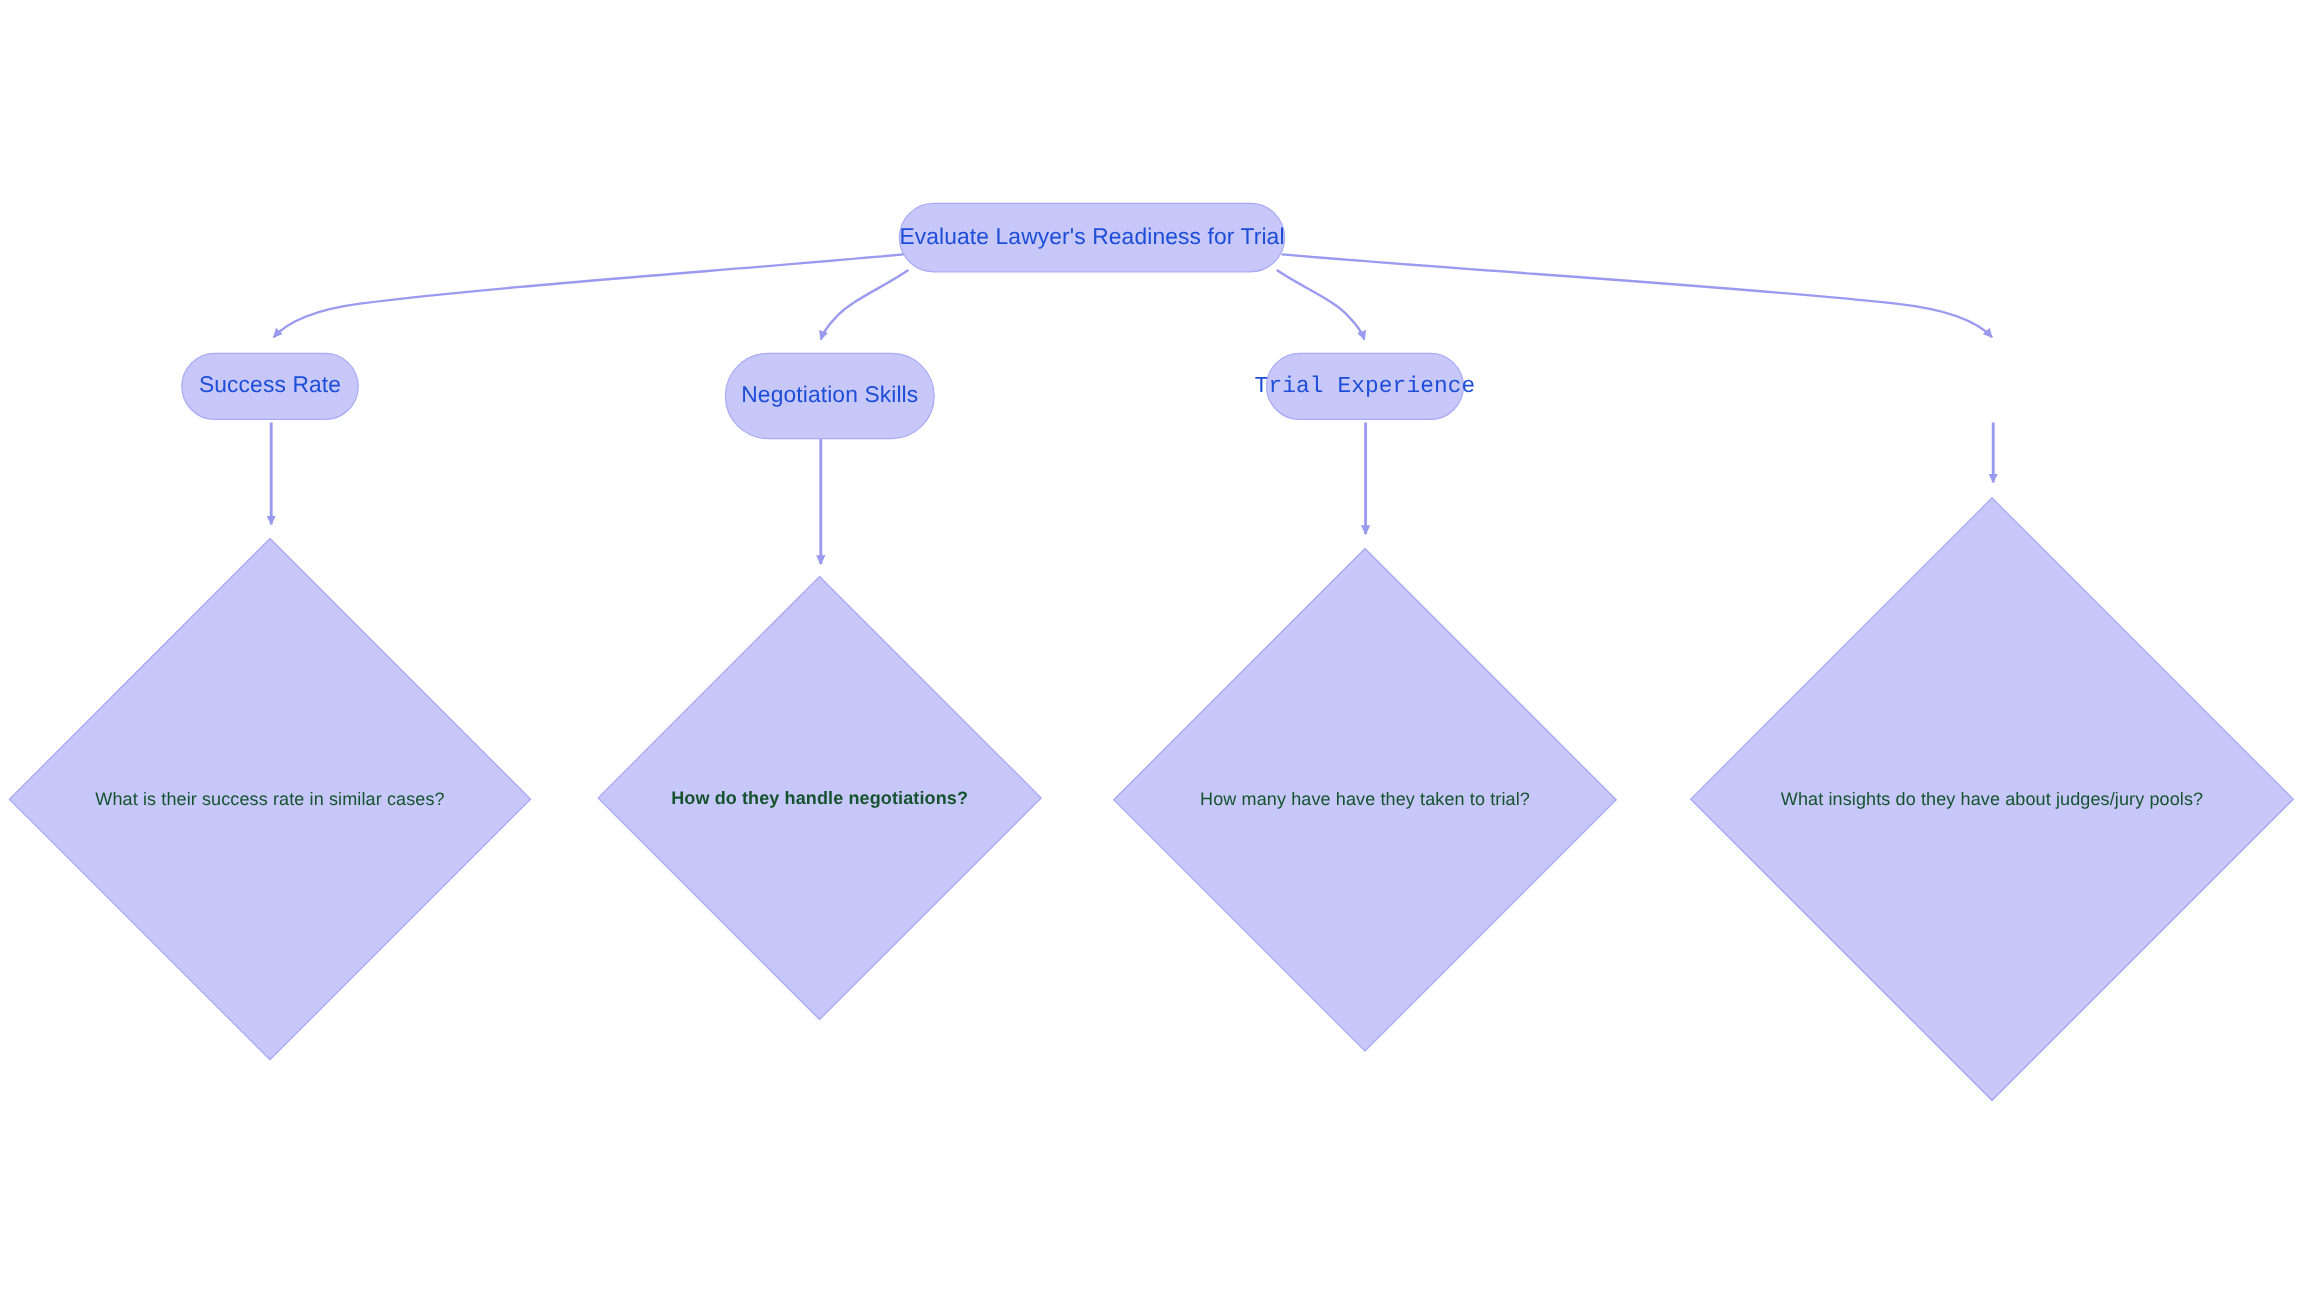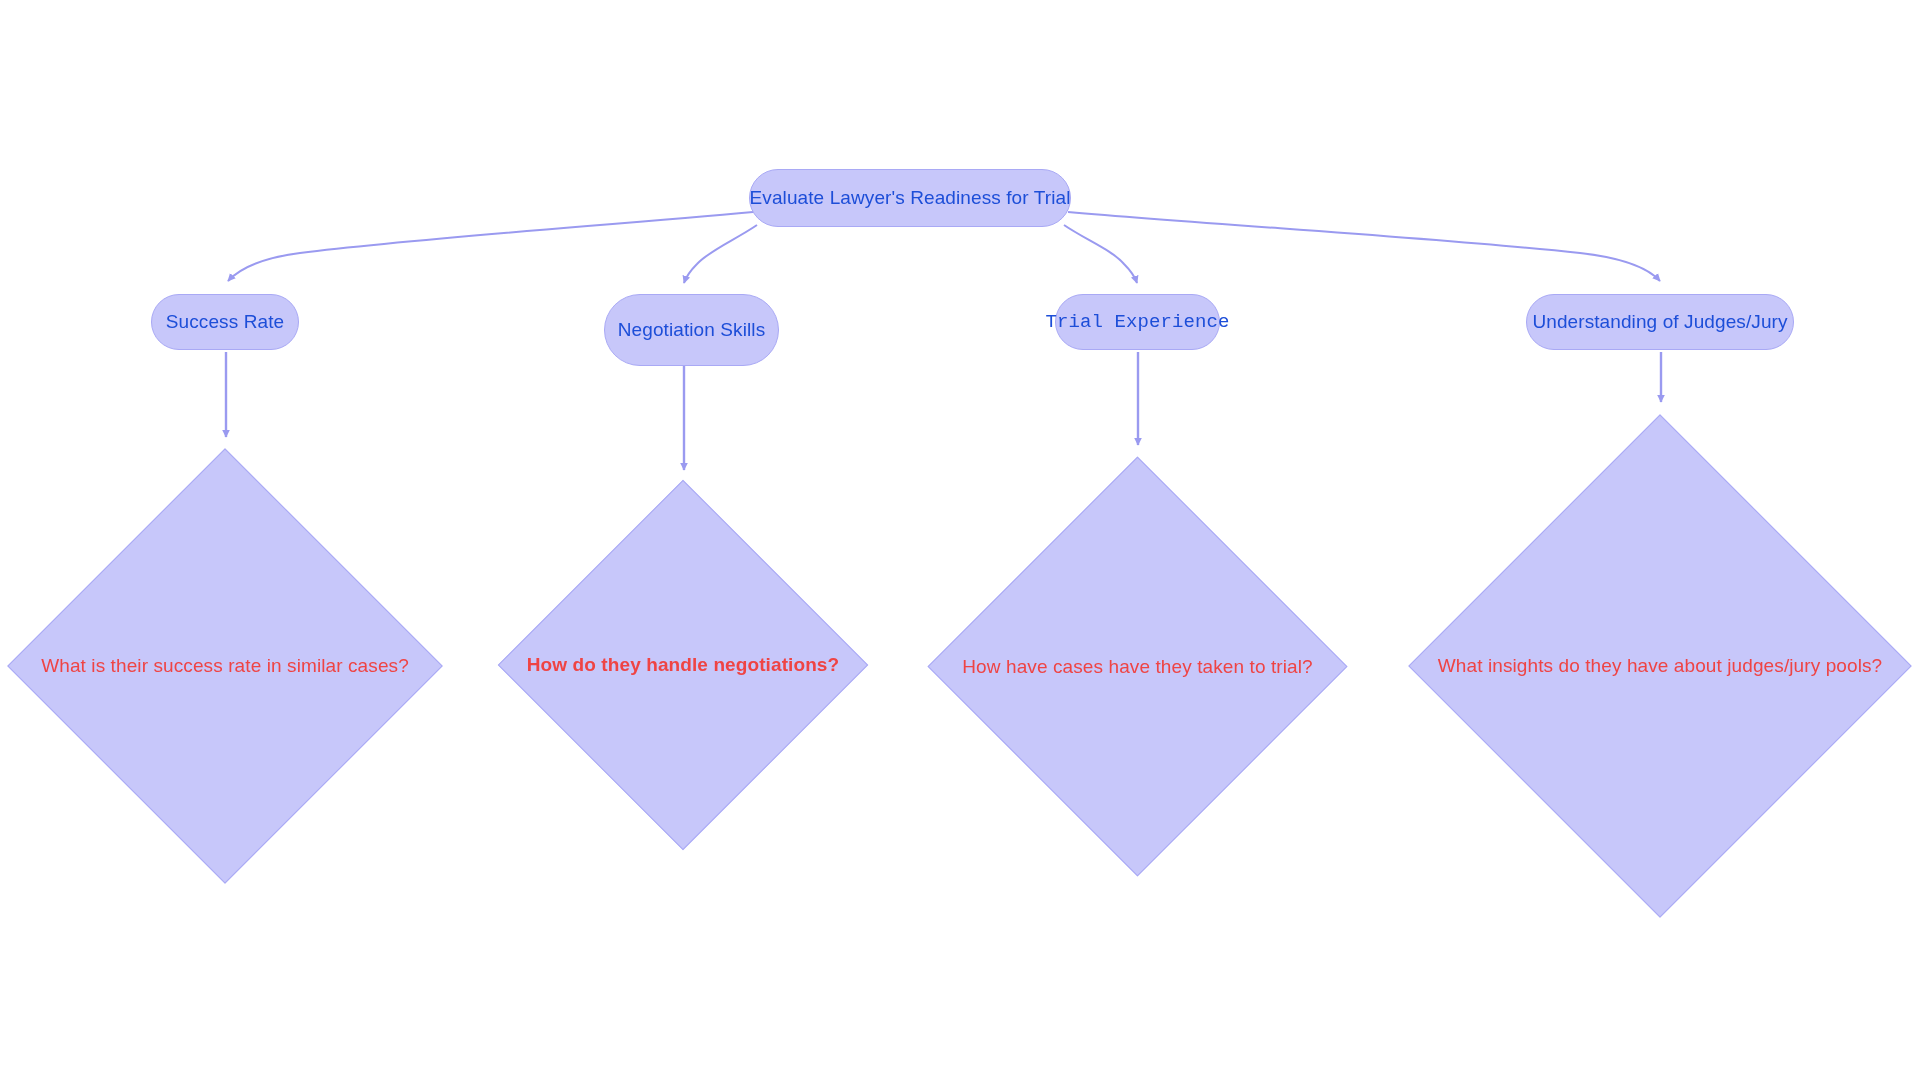--- a/index.html
+++ b/index.html
@@ -57,22 +57,22 @@
     width: 100%;
     height: 100%;
     background: #c7c7fa;
     border: 1px solid #a9a9f5;
     transform: rotate(45deg);
     box-sizing: border-box;
   }
   .diamond-label {
     position: relative;
     z-index: 2;
-    color: #ef4444;
-    font-size: 19px;
+    color: #14532d;
+    font-size: 15px;
     white-space: nowrap;
     letter-spacing: 0.1px;
     pointer-events: none;
   }
 </style>
 </head>
 <body>
 
 <div id="canvas">
 
@@ -106,37 +106,34 @@
   </div>
 
   <div class="node pill" style="left:604px; top:294px; width:175px; height:72px;">
     <span>Negotiation Skills</span>
   </div>
 
   <div class="node pill" style="left:1055px; top:294px; width:165px; height:56px;font-family:Liberation Mono, monospace;">
     <span>Trial Experience</span>
   </div>
 
-  <div class="node pill" style="left:1526px; top:294px; width:268px; height:56px;">
-    <span>Understanding of Judges/Jury</span>
-  </div>
 
   <div class="diamond-wrap" style="left:71px; top:512px; width:308px; height:308px;">
     <div class="diamond-shape"></div>
     <span class="diamond-label">What is their success rate in similar cases?</span>
   </div>
 
   <div class="diamond-wrap" style="left:552px; top:534px; width:262px; height:262px;font-weight:bold;">
     <div class="diamond-shape"></div>
     <span class="diamond-label">How do they handle negotiations?</span>
   </div>
 
   <div class="diamond-wrap" style="left:989px; top:518px; width:297px; height:297px;">
     <div class="diamond-shape"></div>
-    <span class="diamond-label">How have cases have they taken to trial?</span>
+    <span class="diamond-label">How many have have they taken to trial?</span>
   </div>
 
   <div class="diamond-wrap" style="left:1482px; top:488px; width:356px; height:356px;">
     <div class="diamond-shape"></div>
     <span class="diamond-label">What insights do they have about judges/jury pools?</span>
   </div>
 
 </div>
 
 </body></html>

